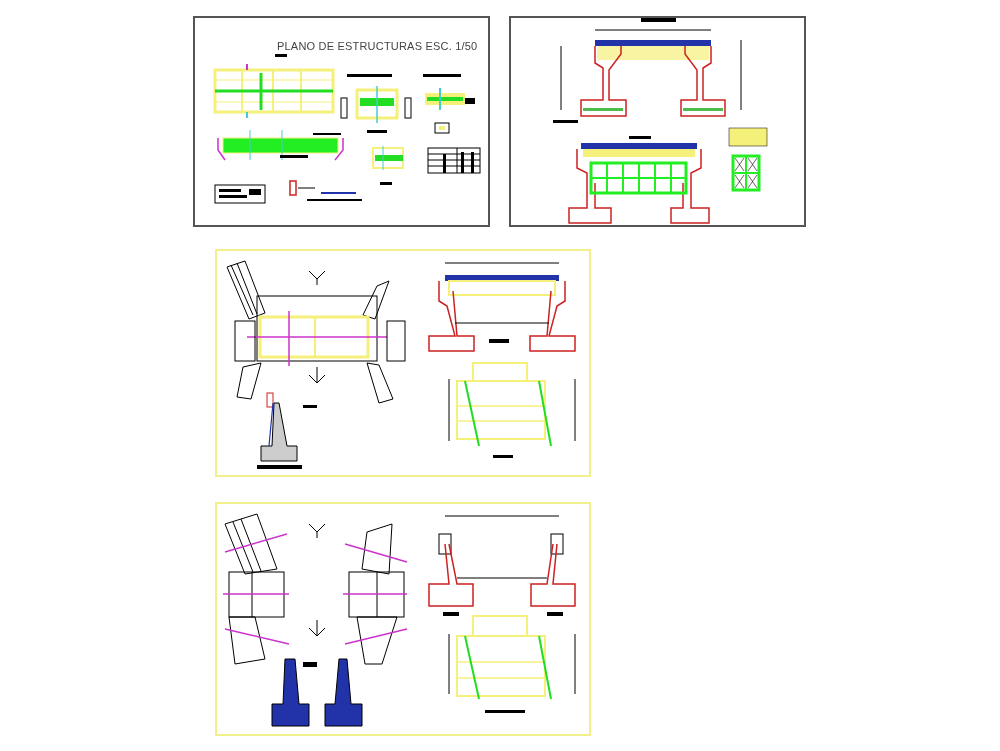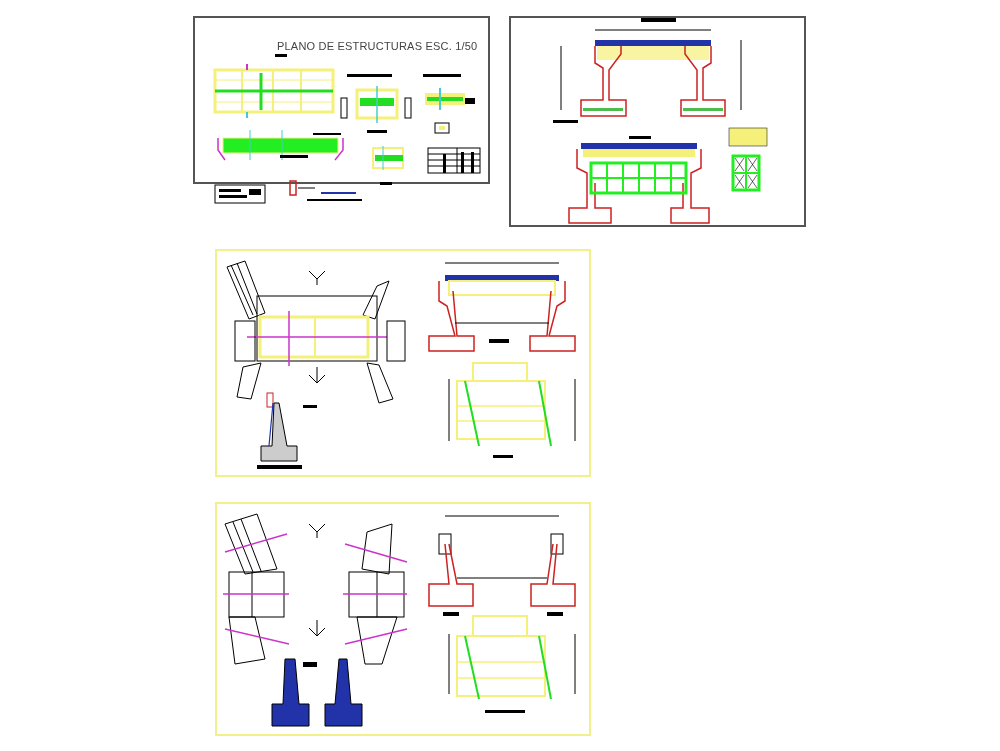--- a/index.html
+++ b/index.html
@@ -1,19 +1,19 @@
 <!DOCTYPE html>
 <html><head>
 <meta charset="utf-8">
 <style>
   html,body{margin:0;padding:0;background:#ffffff;}
   body{width:1000px;height:751px;position:relative;overflow:hidden;font-family:"Liberation Sans",sans-serif;}
   .sheet{position:absolute;box-sizing:border-box;background:#fff;}
   .sheet svg{position:absolute;left:0;top:0;}
-  #sheet1{left:193px;top:16px;width:297px;height:168px;border:2px solid #555;}
+  #sheet1{left:193px;top:16px;width:297px;height:211px;border:2px solid #555;}
   #sheet2{left:509px;top:16px;width:297px;height:211px;border:2px solid #555;}
   #sheet3{left:215px;top:249px;width:376px;height:228px;border:2px solid #f2f08a;}
   #sheet4{left:215px;top:502px;width:376px;height:234px;border:2px solid #f2f08a;}
   .title{position:absolute;left:82px;top:22px;font-size:11px;color:#444;letter-spacing:0.2px;white-space:nowrap;}
 </style>
 </head>
 <body>
 
 <div class="sheet" id="sheet1">
   <div class="title">PLANO DE ESTRUCTURAS ESC. 1/50</div>

